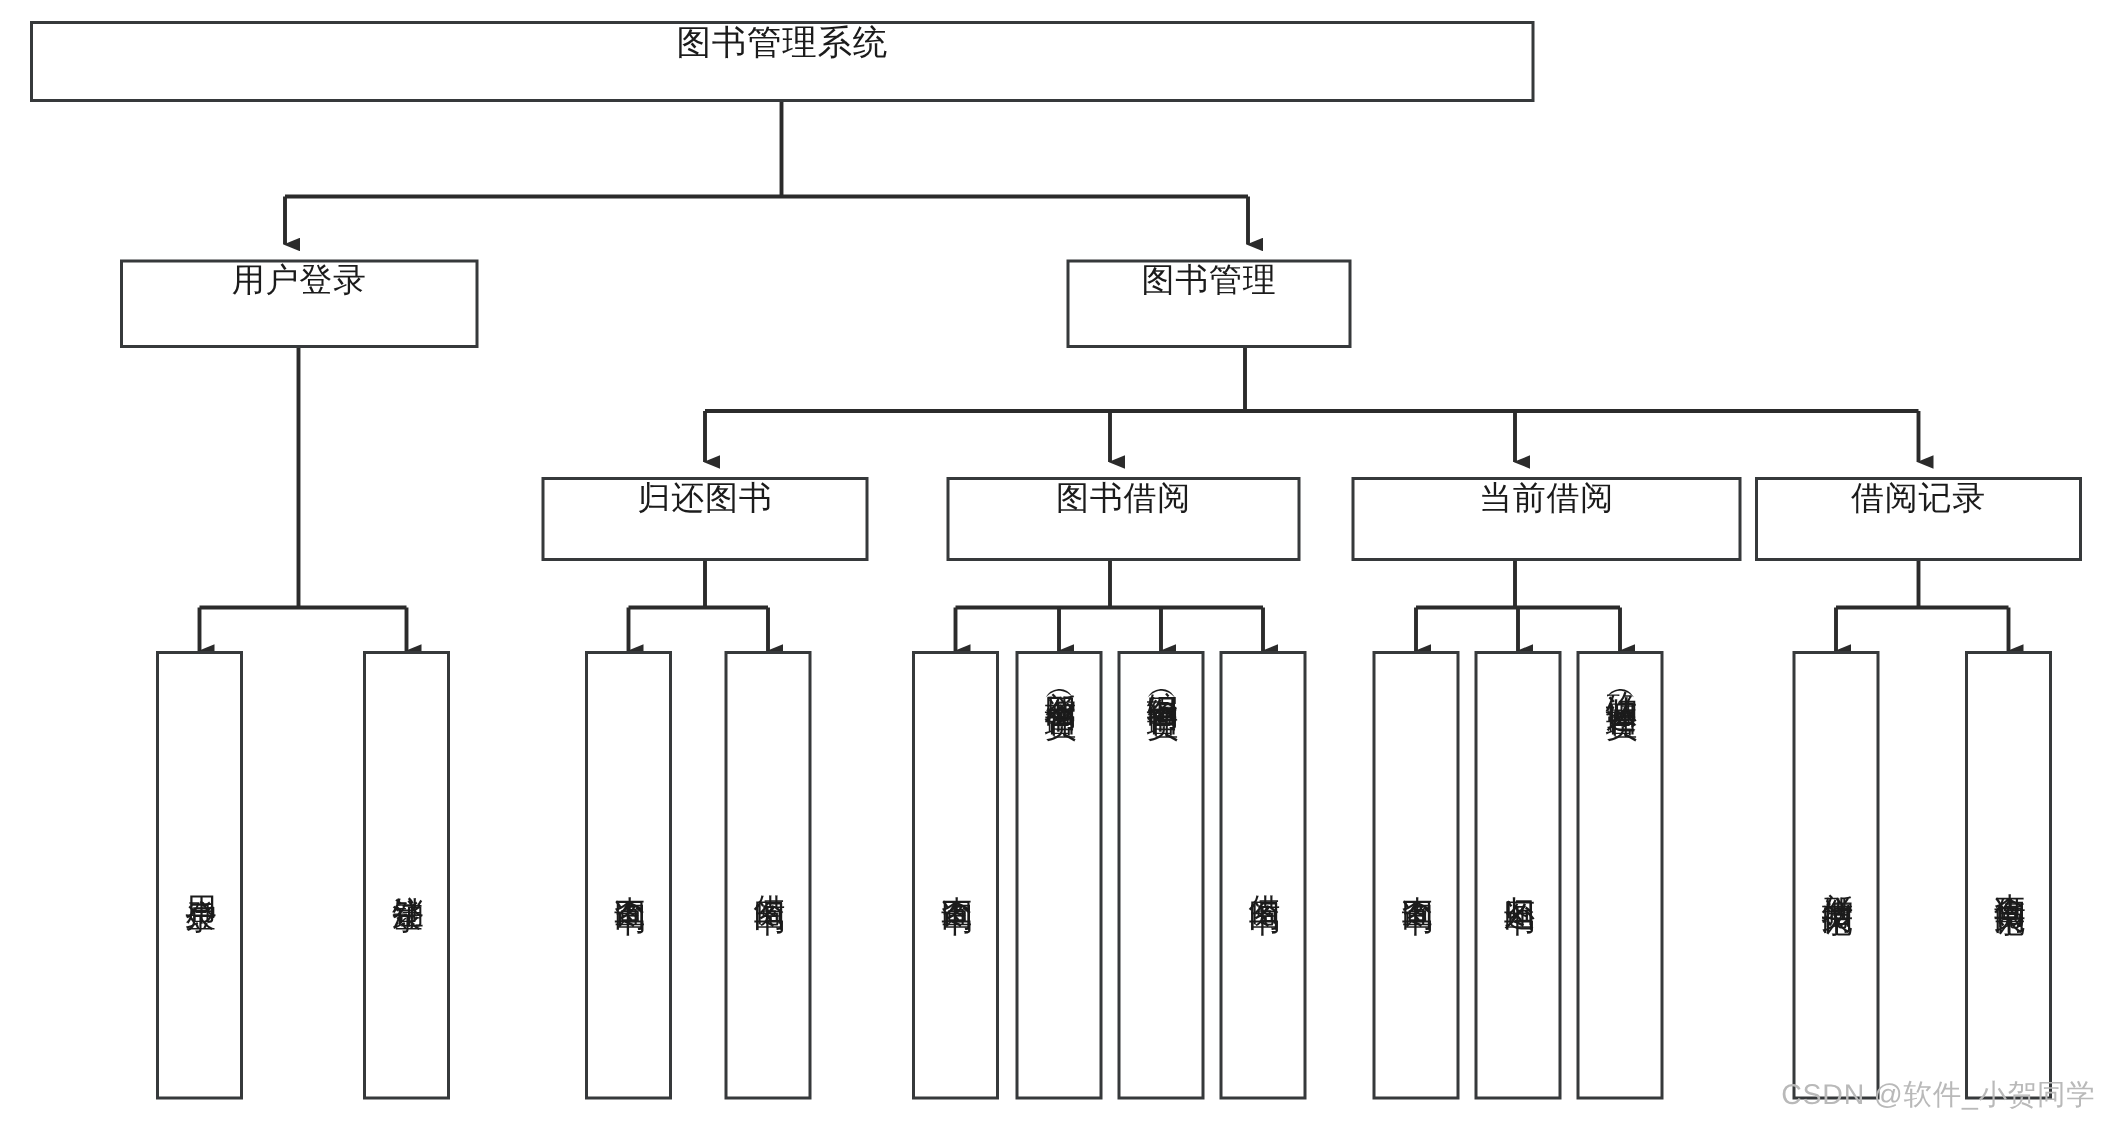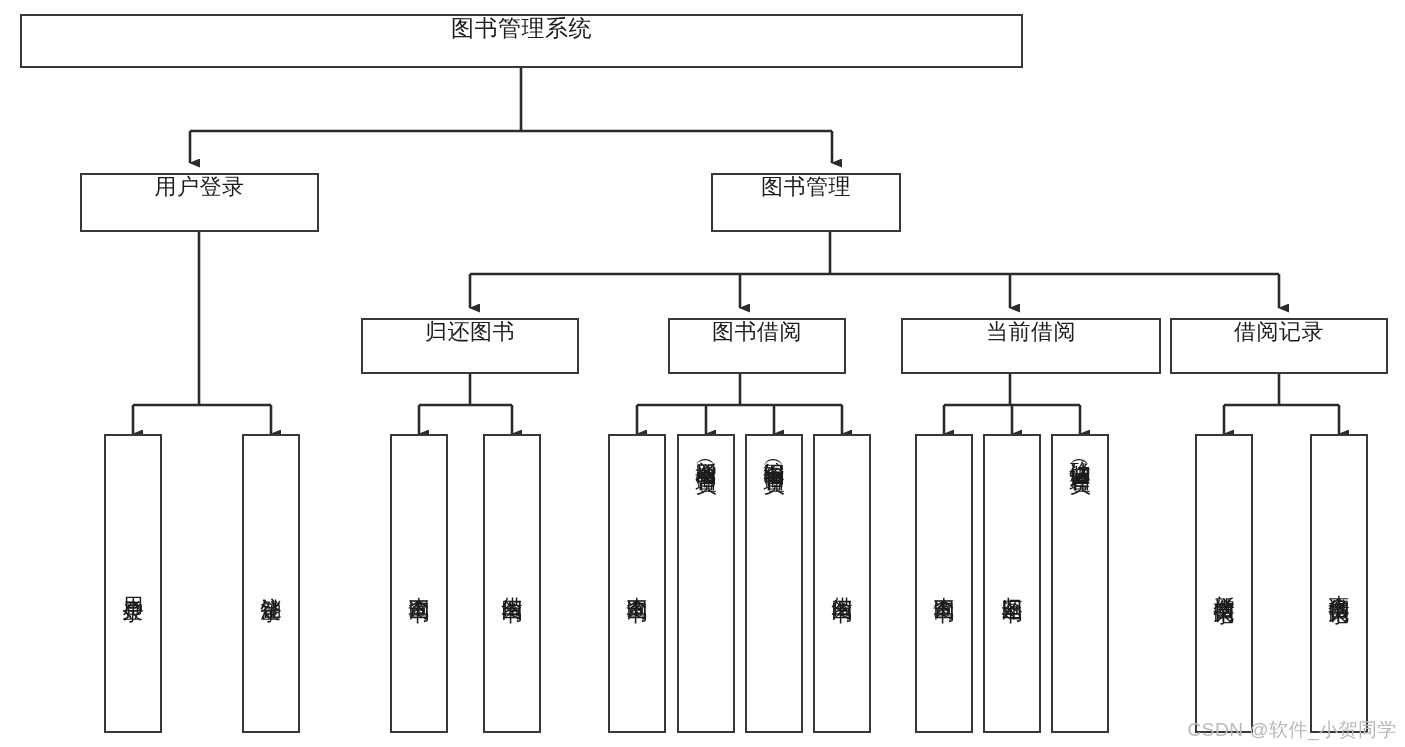--- a/index.html
+++ b/index.html
@@ -145,21 +145,21 @@
   </div>
 
   <div class="node horiz" style="left:711px; top:173px; width:190px; height:59px;">
     <span class="lbl">图书管理</span>
   </div>
 
   <div class="node horiz" style="left:361px; top:318px; width:218px; height:56px;">
     <span class="lbl">归还图书</span>
   </div>
 
-  <div class="node horiz" style="left:668px; top:318px; width:178px; height:56px;">
+  <div class="node horiz" style="left:631px; top:318px; width:236px; height:56px;">
     <span class="lbl">图书借阅</span>
   </div>
 
   <div class="node horiz" style="left:901px; top:318px; width:260px; height:56px;">
     <span class="lbl">当前借阅</span>
   </div>
 
   <div class="node horiz" style="left:1170px; top:318px; width:218px; height:56px;">
     <span class="lbl">借阅记录</span>
   </div>

